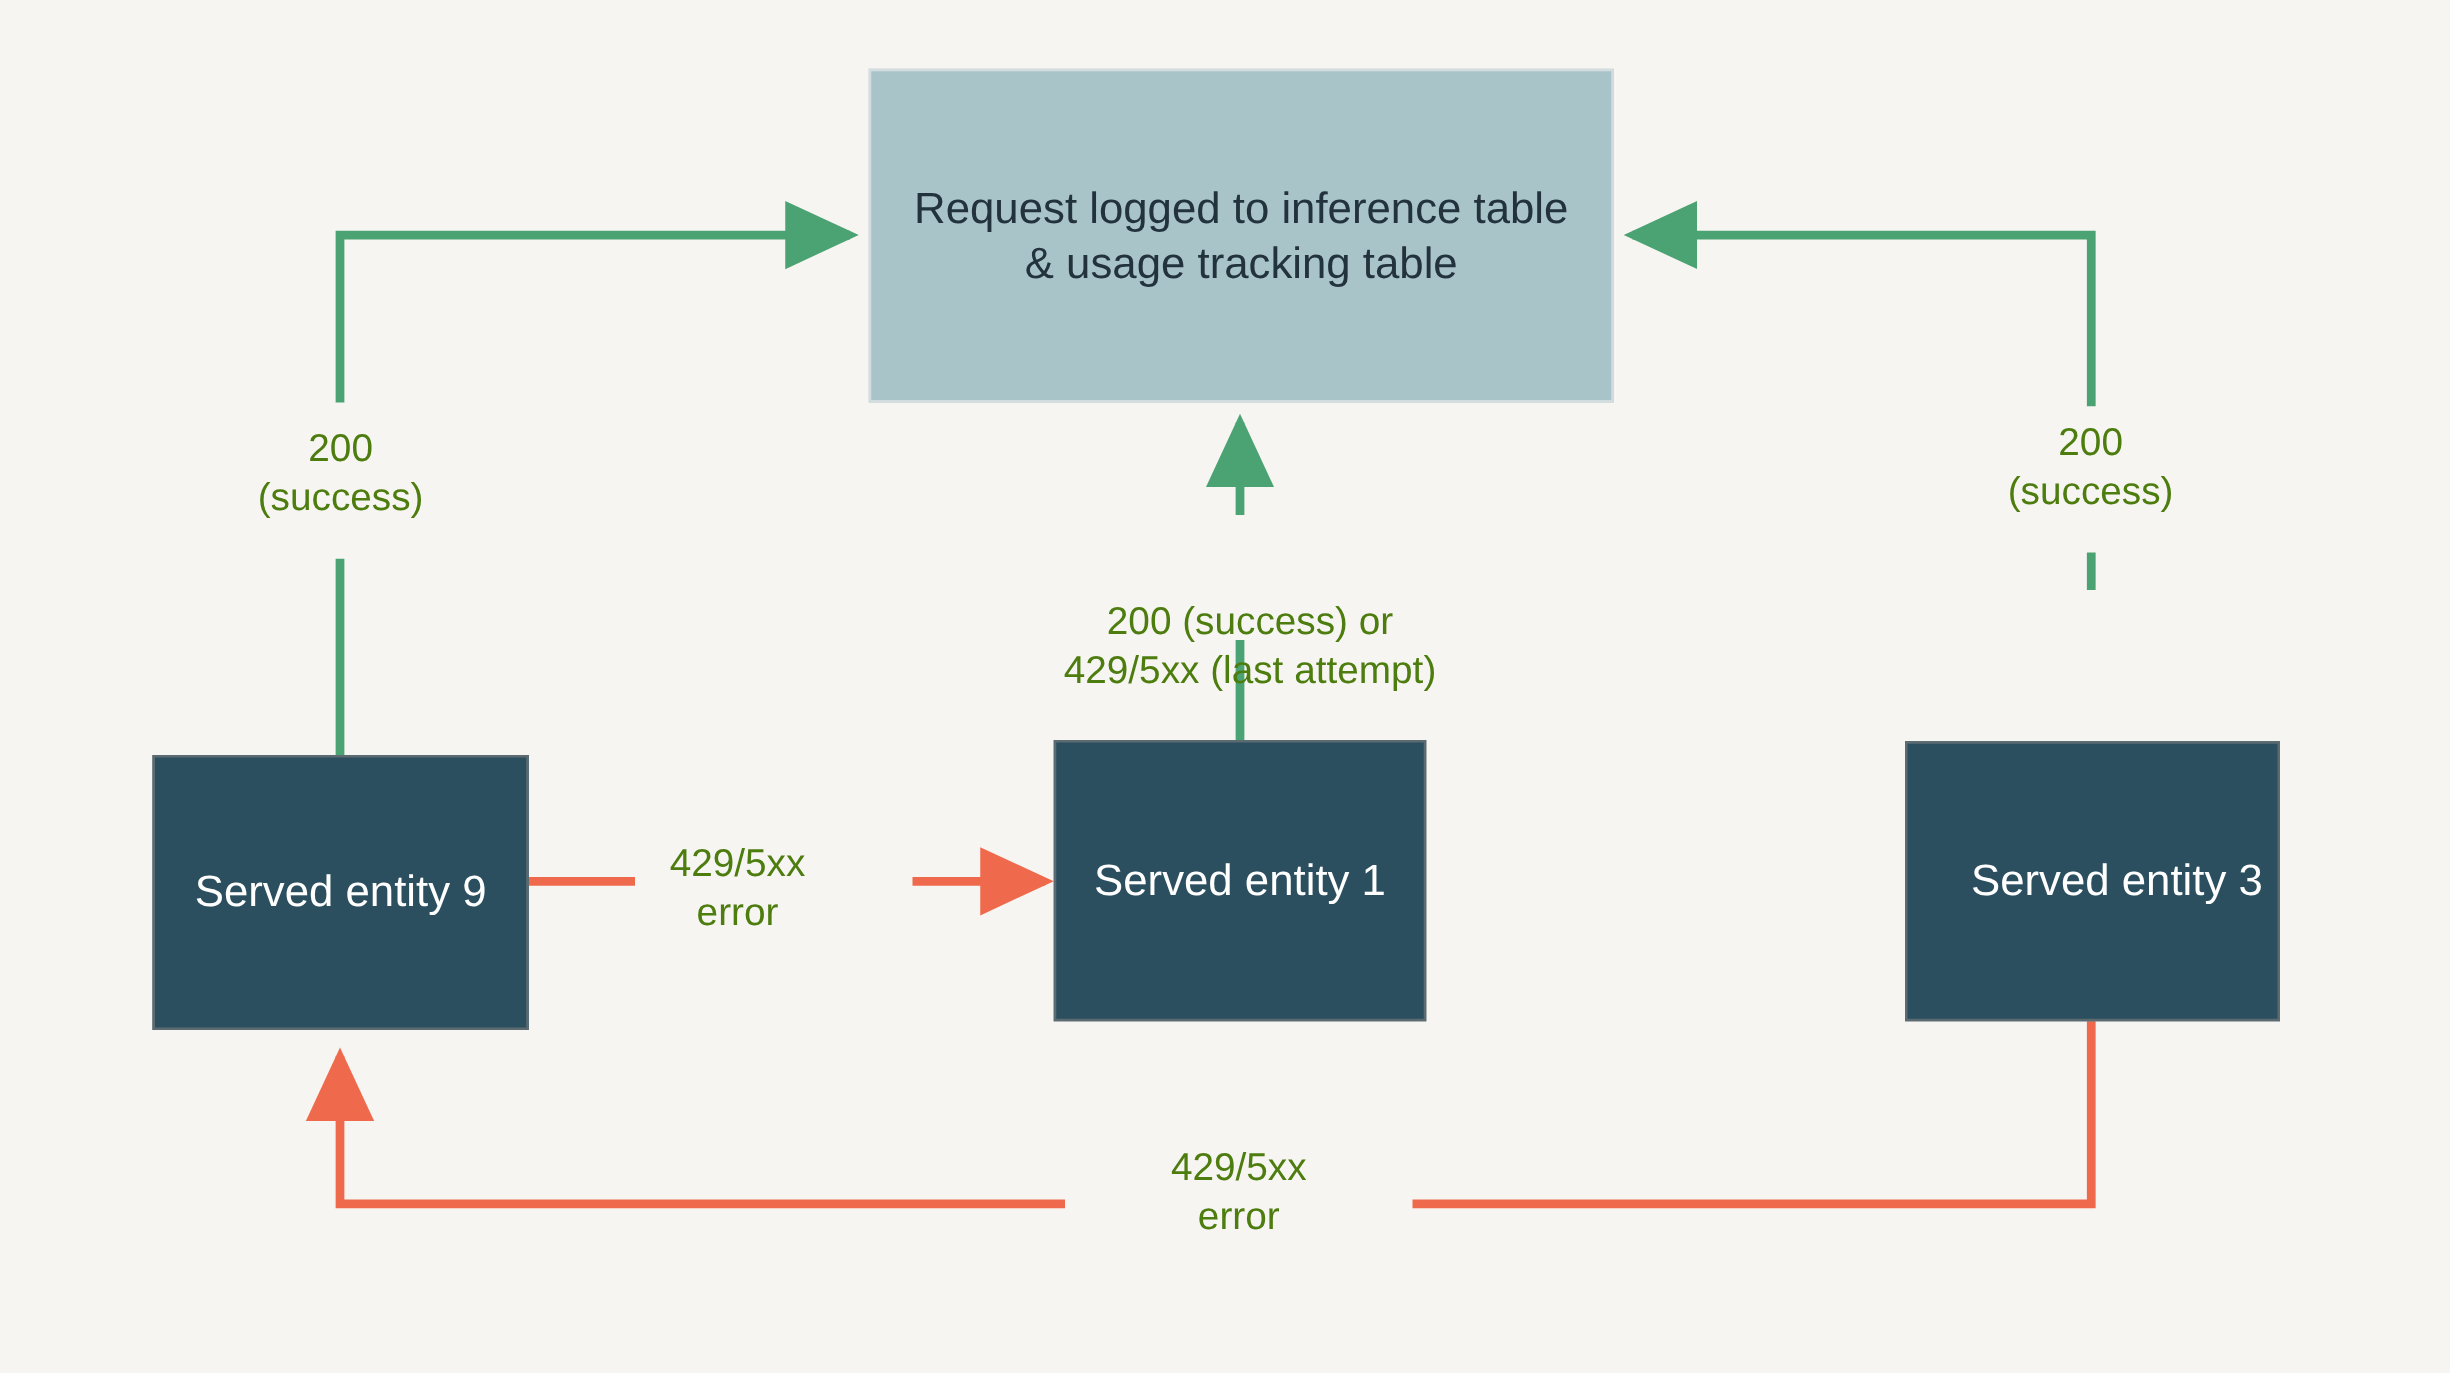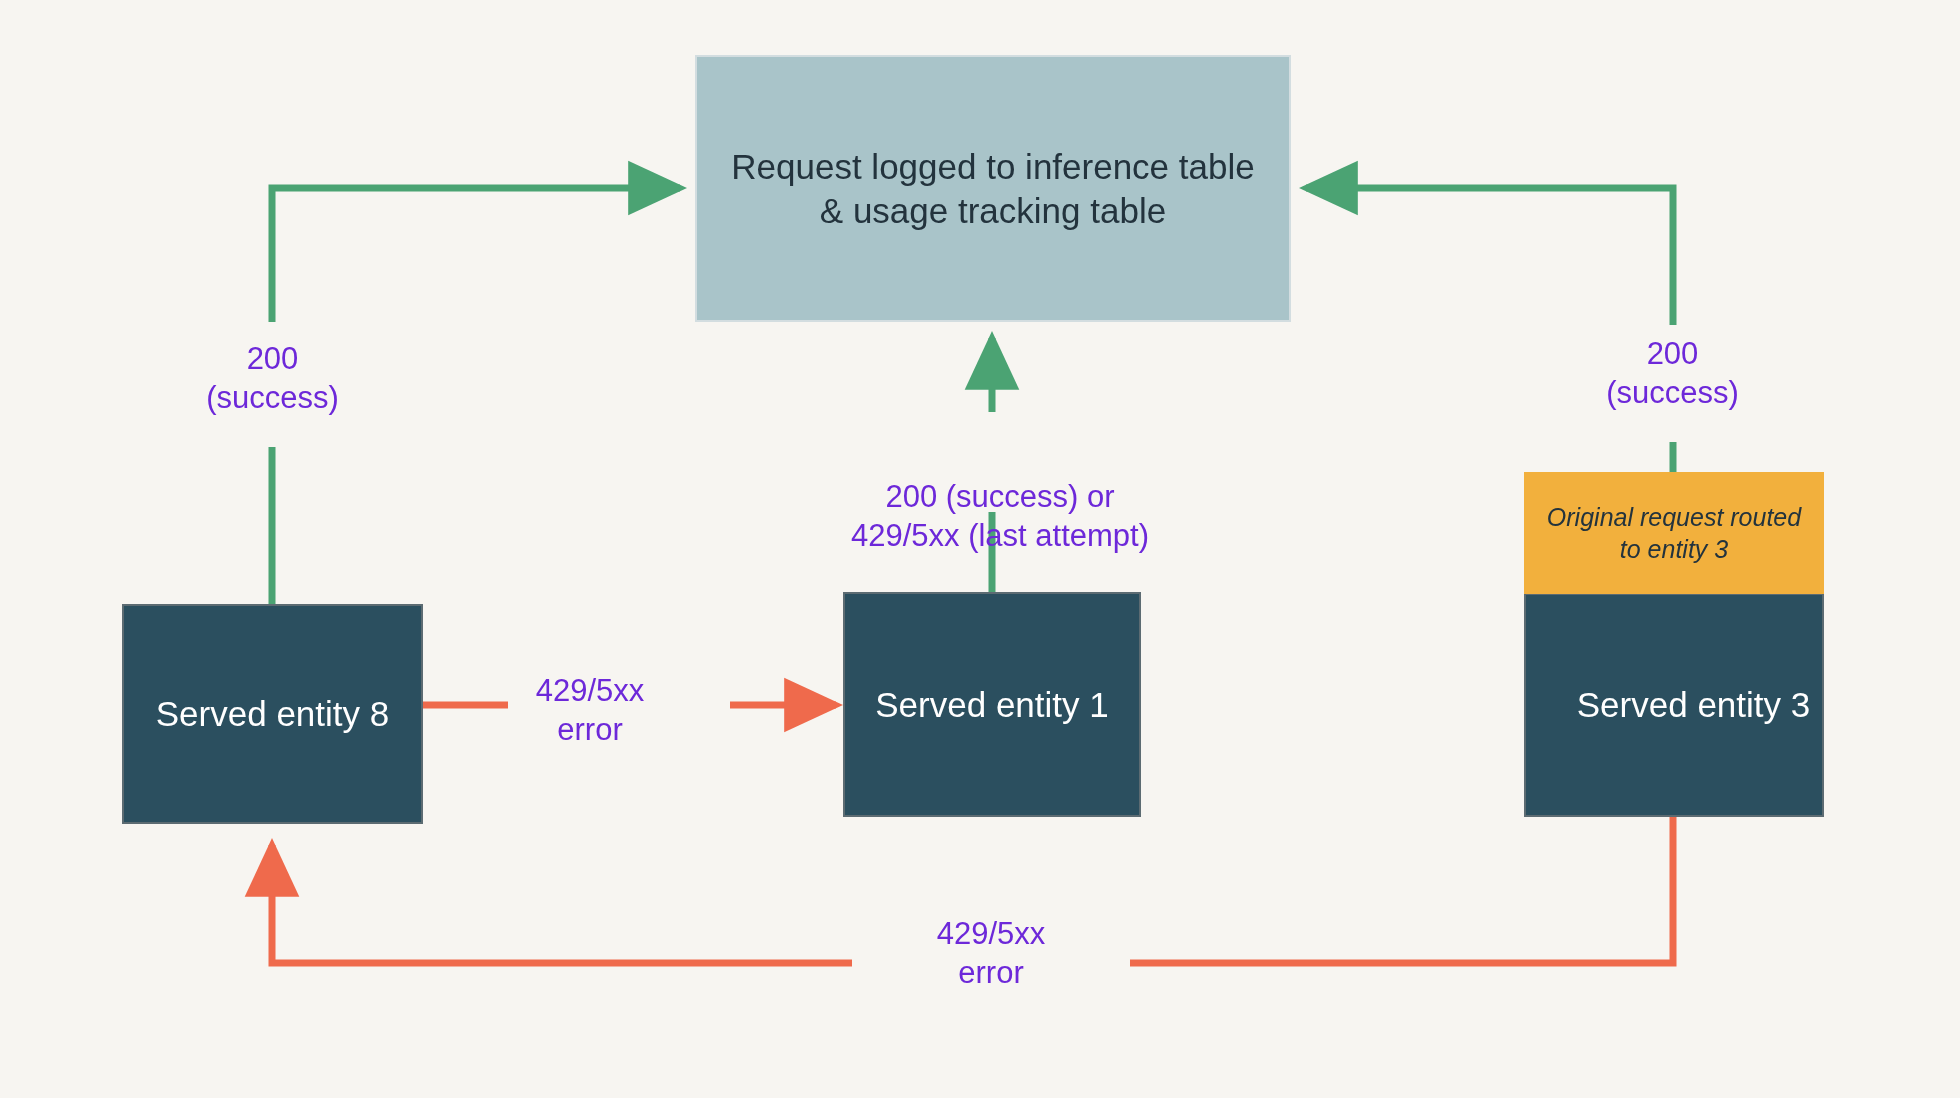--- a/index.html
+++ b/index.html
@@ -59,21 +59,21 @@
     color: #23333d;
     font-size: 25px;
     font-style: italic;
     line-height: 1.3;
     padding: 0 10px;
   }
 
   
   .edge-label {
     position: absolute;
-    color: #6d28d9;
+    color: #4d7c0f;
     font-size: 31px;
     line-height: 1.25;
     text-align: center;
     white-space: pre-line;
   }
   #label-left-200   { left: 130px;  top: 340px; width: 285px; }
   #label-right-200  { left: 1530px; top: 335px; width: 285px; }
   #label-mid-top    { left: 790px;  top: 430px; width: 420px; margin-top: 48px; }
   #label-mid-err    { left: 470px;  top: 672px; width: 240px; }
   #label-bottom-err { left: 852px;  top: 915px; width: 278px; }
@@ -123,27 +123,26 @@
     </g>
 
     <g>
       <path d="M1673,817 L1673,963 L1130,963" fill="none" stroke="#ef6a4c" stroke-width="7"></path>
       <path d="M852,963 L272,963 L272,845" fill="none" stroke="#ef6a4c" stroke-width="7" marker-end="url(#arrow-red)"></path>
     </g>
   </svg>
 
   <div class="box" id="log-box">Request logged to inference table &amp; usage tracking table</div>
 
-  <div class="box entity-box" id="entity1">Served entity 8</div>
+  <div class="box entity-box" id="entity1">Served entity 9</div>
 
   <div class="box entity-box" id="entity2">Served entity 1</div>
 
   <div class="box entity-box" id="entity3">Served entity 3</div>
 
-  <div class="box" id="entity3-note">Original request routed to entity 3</div>
 
   <div class="edge-label" id="label-left-200">200
 (success)</div>
 
   <div class="edge-label" id="label-right-200">200
 (success)</div>
 
   <div class="edge-label" id="label-mid-top">200 (success) or
 429/5xx (last attempt)</div>
 

